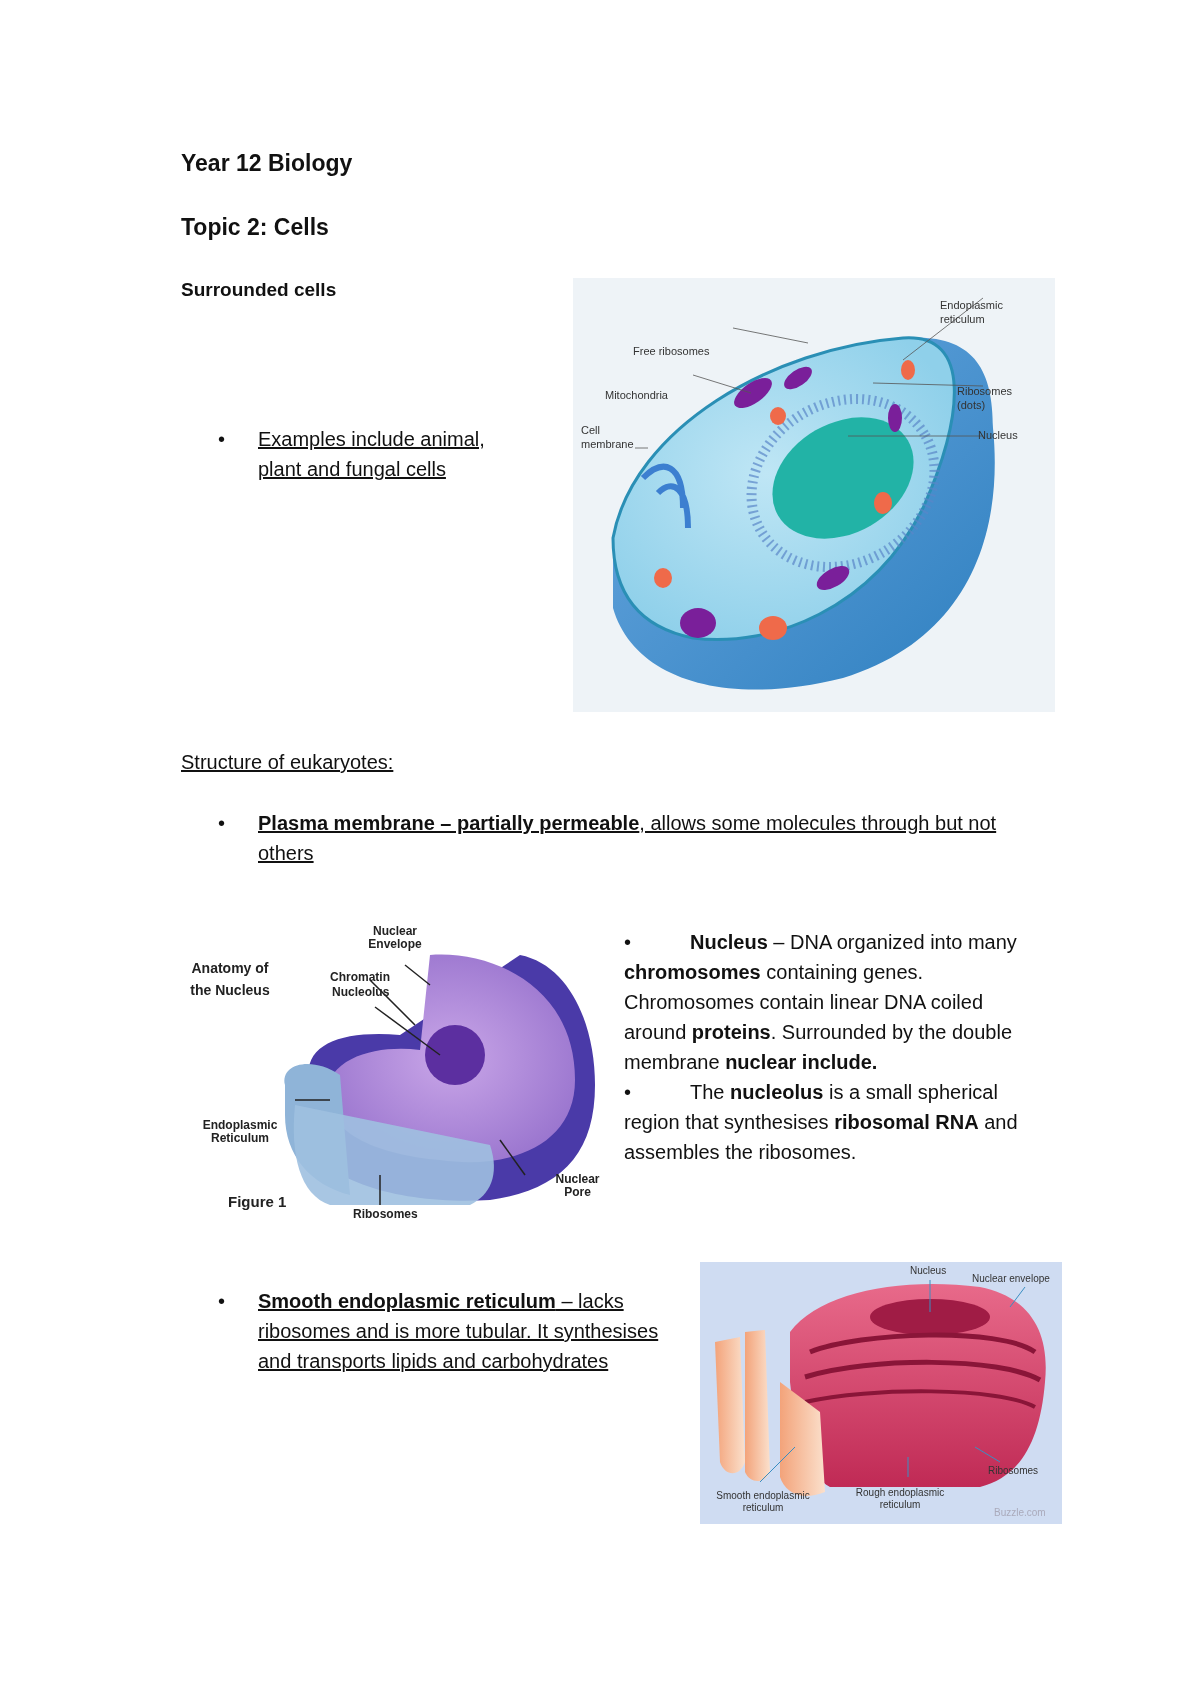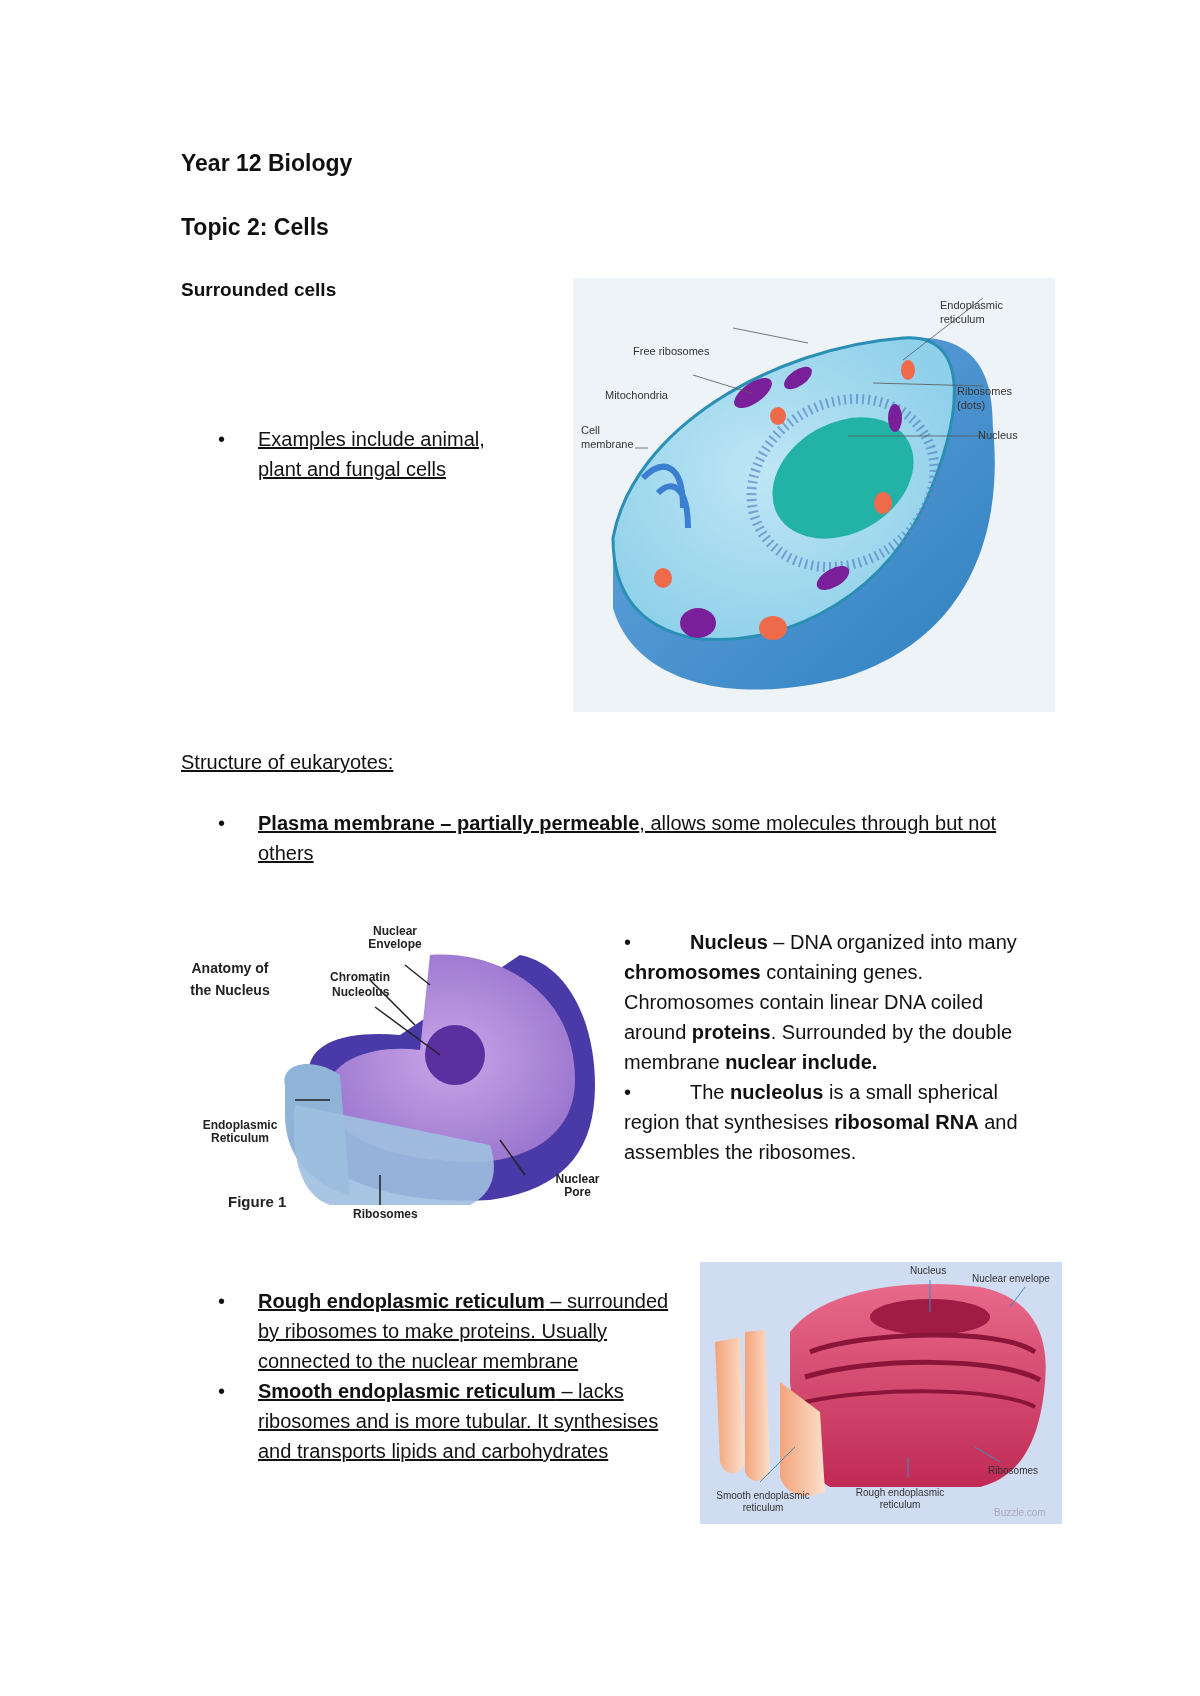--- a/index.html
+++ b/index.html
@@ -107,21 +107,20 @@
   <div class="lblb" style="left:163px; top:293px;">Ribosomes</div>
   <div class="lblb" style="left:38px; top:280px; font-size:15px;">Figure 1</div>
 </div>
 
 <div class="abs body-text" style="left:624px; top:927px; width:410px;">
   <div><span style="display:inline-block; width:66px;">•</span><span class="b">Nucleus</span><span> – DNA organized into many </span><span class="b">chromosomes</span><span> containing genes. Chromosomes contain linear DNA coiled around </span><span class="b">proteins</span><span>. Surrounded by the double membrane </span><span class="b">nuclear include.</span></div>
   <div><span style="display:inline-block; width:66px;">•</span><span>The </span><span class="b">nucleolus</span><span> is a small spherical region that synthesises </span><span class="b">ribosomal RNA</span><span> and assembles the ribosomes.</span></div>
 </div>
 
 <ul class="abs bullet-list body-text" style="left:218px; top:1286px; width:470px;">
-  <li><span class="b">Rough endoplasmic reticulum</span><span> – surrounded by ribosomes to make proteins. Usually connected to the nuclear membrane</span></li>
   <li><span class="b">Smooth endoplasmic reticulum</span><span> – lacks ribosomes and is more tubular. It synthesises and transports lipids and carbohydrates</span></li>
 </ul>
 
 <div class="fig" style="left:700px; top:1262px; width:362px; height:262px; background:#cfdcf2;">
   <svg width="362" height="262" viewBox="0 0 362 262">
     <defs>
       <linearGradient id="rer" x1="0" y1="0" x2="0" y2="1">
         <stop offset="0%" stop-color="#e86a8a"></stop>
         <stop offset="100%" stop-color="#c02a55"></stop>
       </linearGradient>

